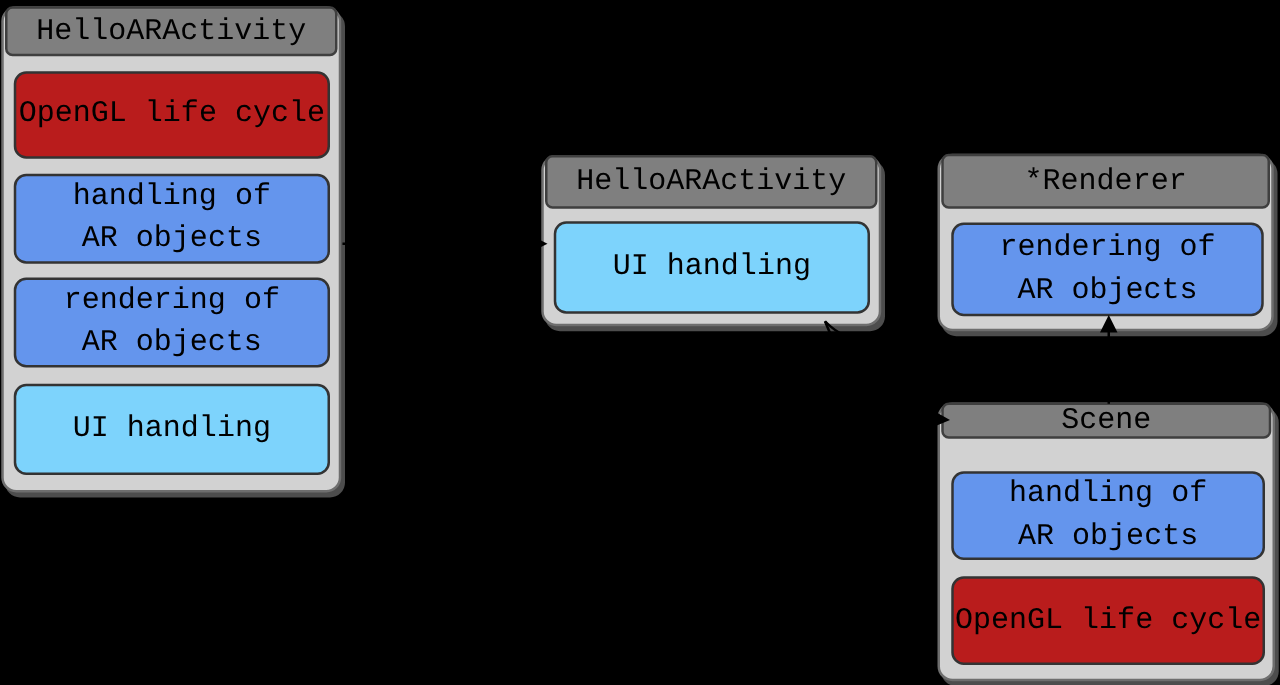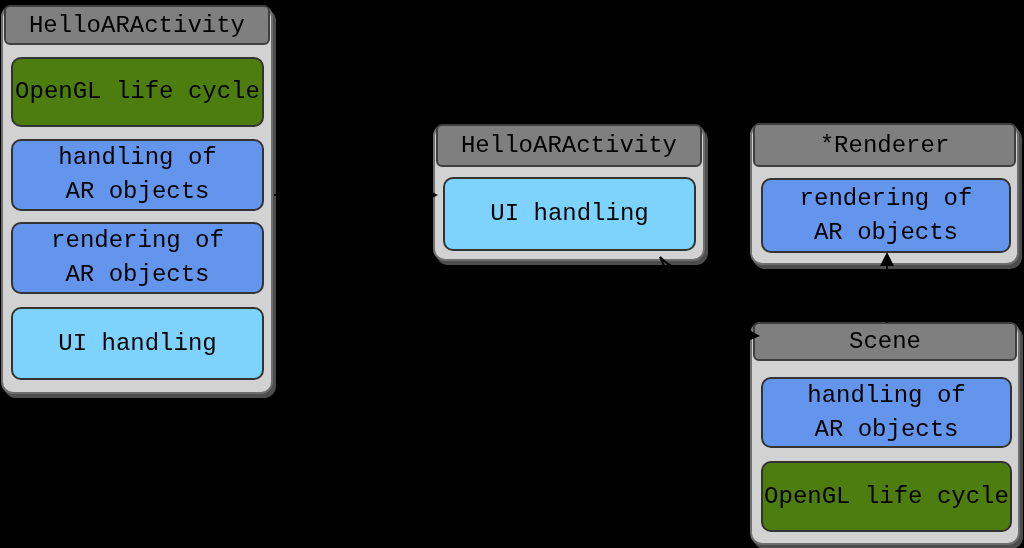--- a/index.html
+++ b/index.html
@@ -43,21 +43,21 @@
     box-sizing: border-box;
     display: flex;
     align-items: center;
     justify-content: center;
     text-align: center;
     font-size: 24px;
     line-height: 34px;
     white-space: pre-line;
     z-index: 2;
   }
-  .fill-orange { background: #4d7c0f; }
+  .fill-orange { background: #b91c1c; }
   .fill-blue   { background: #6495ed; }
   .fill-green  { background: #7dd3fc; }
 
   
   .g1-container { left: 1px;   top: 5px;   width: 272px; height: 389px; }
   .g1-header    { left: 4px;   top: 5px;   width: 266px; height: 40px;  }
   .g1-item1     { left: 11px;  top: 57px;  width: 253px; height: 70px;  }
   .g1-item2     { left: 11px;  top: 139px; width: 253px; height: 72px;  }
   .g1-item3     { left: 11px;  top: 222px; width: 253px; height: 72px;  }
   .g1-item4     { left: 11px;  top: 307px; width: 253px; height: 73px;  }
@@ -67,21 +67,21 @@
   .g2-header    { left: 436px; top: 124px; width: 266px; height: 43px;  }
   .g2-item1     { left: 443px; top: 177px; width: 253px; height: 74px;  }
 
   
   .g3-container { left: 750px; top: 123px; width: 269px; height: 142px; }
   .g3-header    { left: 753px; top: 123px; width: 263px; height: 44px;  }
   .g3-item1     { left: 761px; top: 178px; width: 250px; height: 75px;  }
 
   
   .g4-container { left: 750px; top: 322px; width: 270px; height: 223px; }
-  .g4-header    { left: 753px; top: 322px; width: 264px; height: 39px;  }
+  .g4-header    { left: 753px; top: 322px; width: 264px; height: 29px;  }
   .g4-item1     { left: 761px; top: 377px; width: 251px; height: 71px;  }
   .g4-item2     { left: 761px; top: 461px; width: 251px; height: 71px;  }
 
   .arrow-layer {
     position: absolute;
     left: 0; top: 0;
     width: 1024px; height: 548px;
     z-index: 5;
     pointer-events: none;
   }

